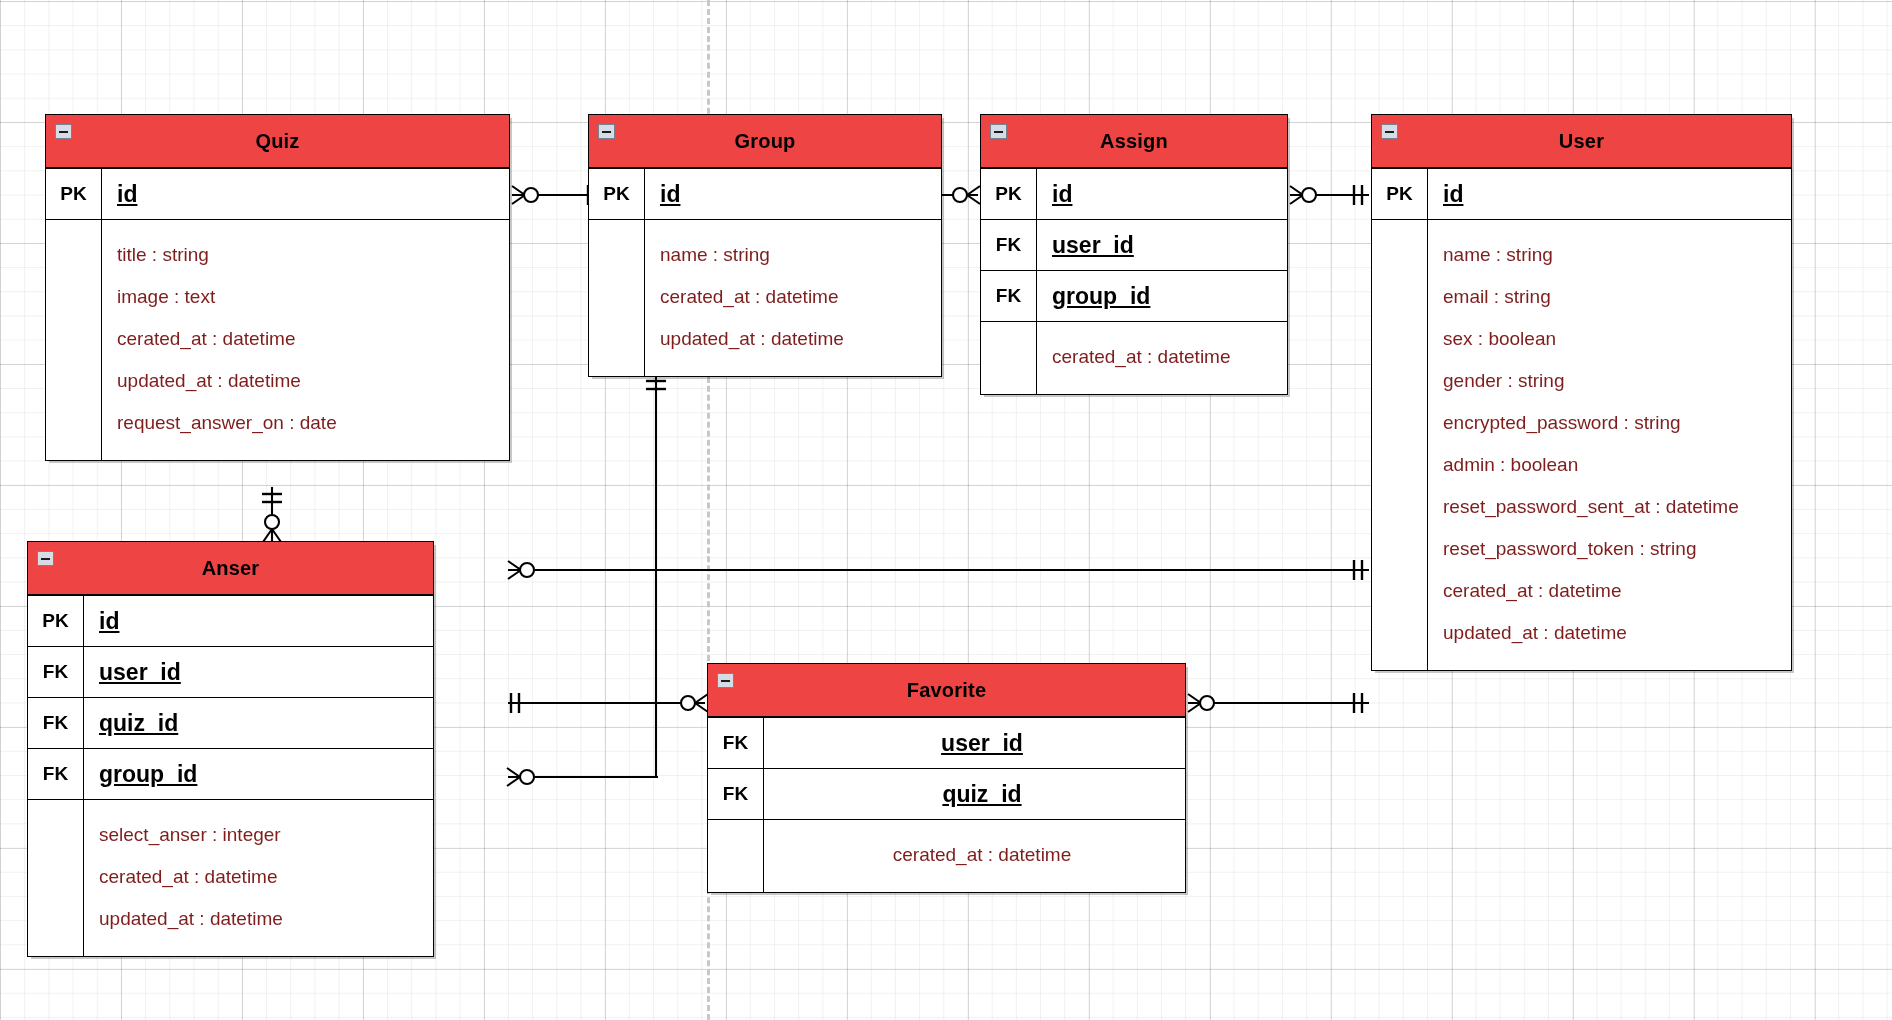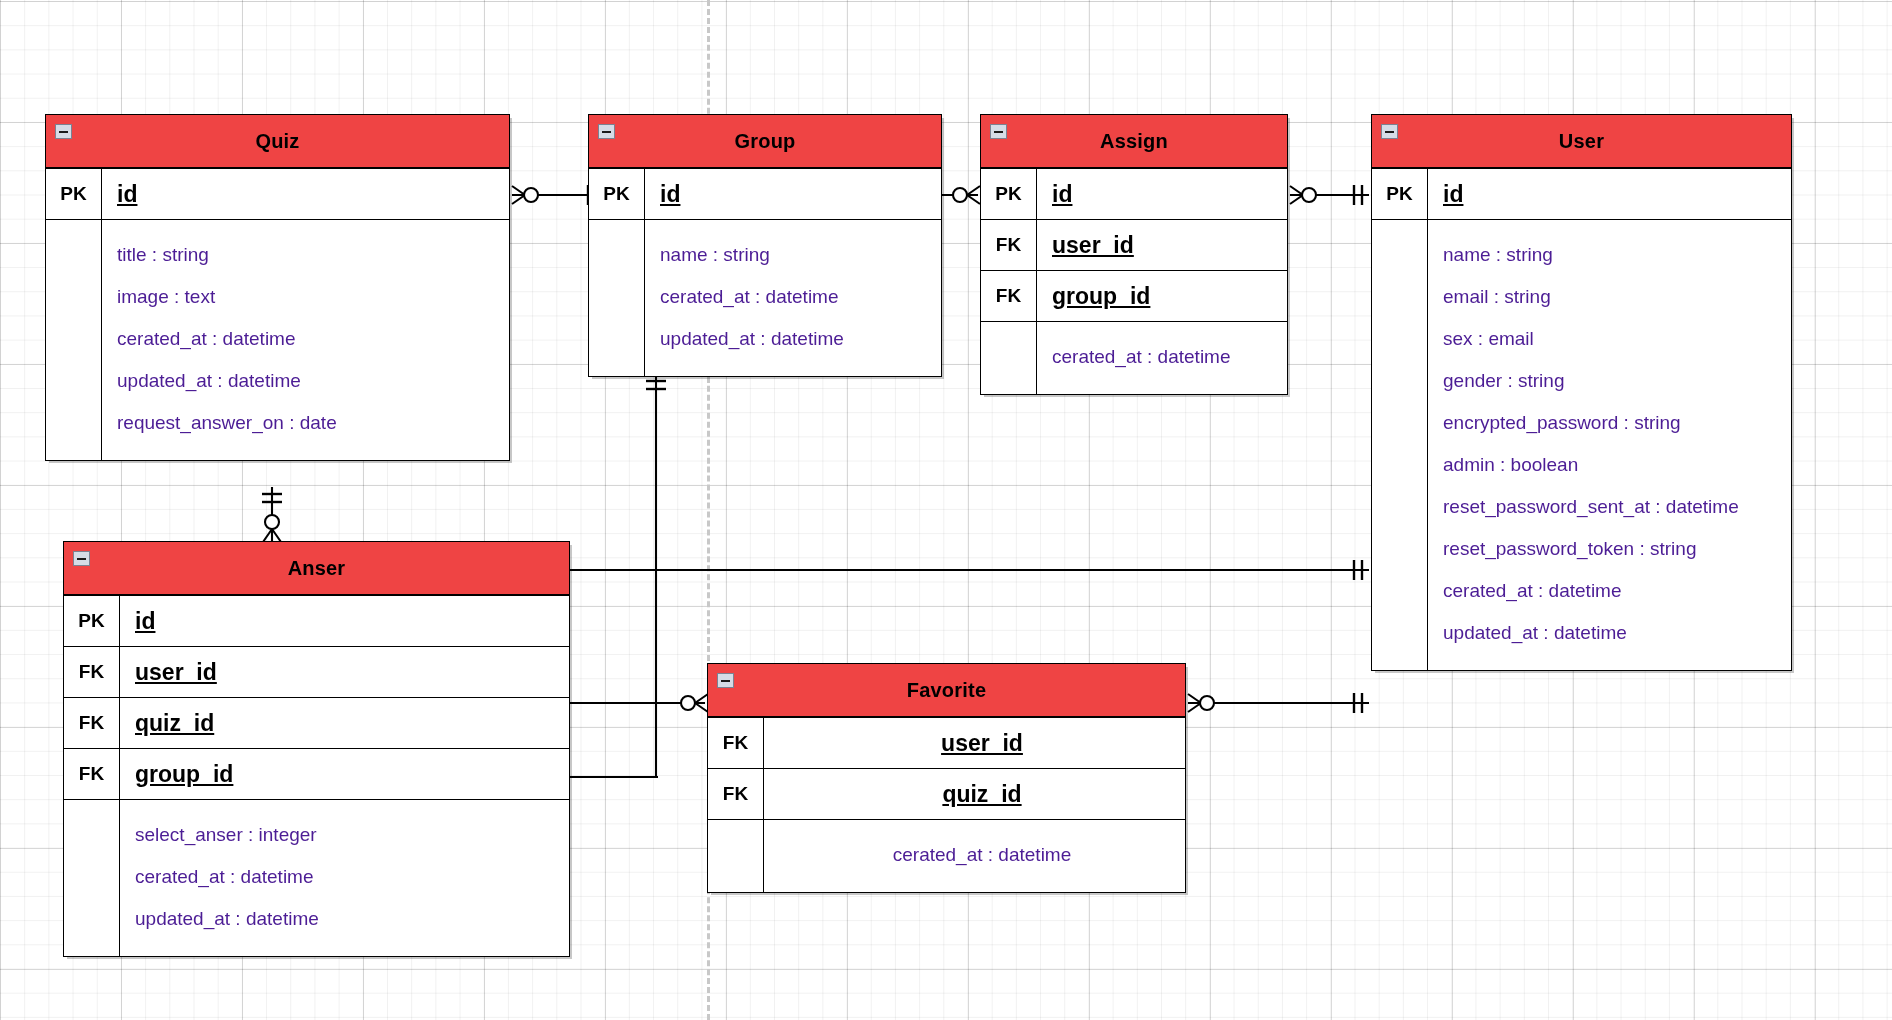--- a/index.html
+++ b/index.html
@@ -66,28 +66,28 @@
     flex:1;padding-left:15px;font-size:23px;color:#000;
     white-space:nowrap;
   }
   .attr.kf{font-weight:bold;text-decoration:underline;}
   
   .attrblock{display:flex;}
   .attrblock .gutter{
     width:56px;flex:0 0 56px;border-right:1.6px solid #000;box-sizing:border-box;
   }
   .attrblock .list{flex:1;padding:14px 0 16px 15px;}
-  .attrblock .list div{font-size:19px;color:#4c1d95;line-height:42px;white-space:nowrap;}
+  .attrblock .list div{font-size:19px;color:#7f1d1d;line-height:42px;white-space:nowrap;}
 
   
   #ent-quiz     {left:45px;  top:114px; width:465px;}
   #ent-group    {left:568px; top:114px; width:354px;margin-left:20px;}
   #ent-assign   {left:980px; top:114px; width:308px;}
   #ent-user     {left:1371px;top:114px; width:421px;}
-  #ent-anser    {left:63px;  top:541px; width:507px;}
+  #ent-anser    {left:27px;  top:541px; width:407px;}
   #ent-favorite {left:707px; top:663px; width:479px;text-align:center;}
 </style>
 </head>
 <body>
 
 <div id="grid"></div>
 <div id="pagebreak"></div>
 
 <svg id="svg-layer" width="1892" height="1020">
   <defs>
@@ -249,21 +249,21 @@
   <div class="rows">
     <div class="row">
       <div class="key">PK</div>
       <div class="attr kf">id</div>
     </div>
     <div class="attrblock">
       <div class="gutter"></div>
       <div class="list">
         <div>name : string</div>
         <div>email : string</div>
-        <div>sex : email</div>
+        <div>sex : boolean</div>
         <div>gender : string</div>
         <div>encrypted_password : string</div>
         <div>admin : boolean</div>
         <div>reset_password_sent_at : datetime</div>
         <div>reset_password_token : string</div>
         <div>cerated_at : datetime</div>
         <div>updated_at : datetime</div>
       </div>
     </div>
   </div>

